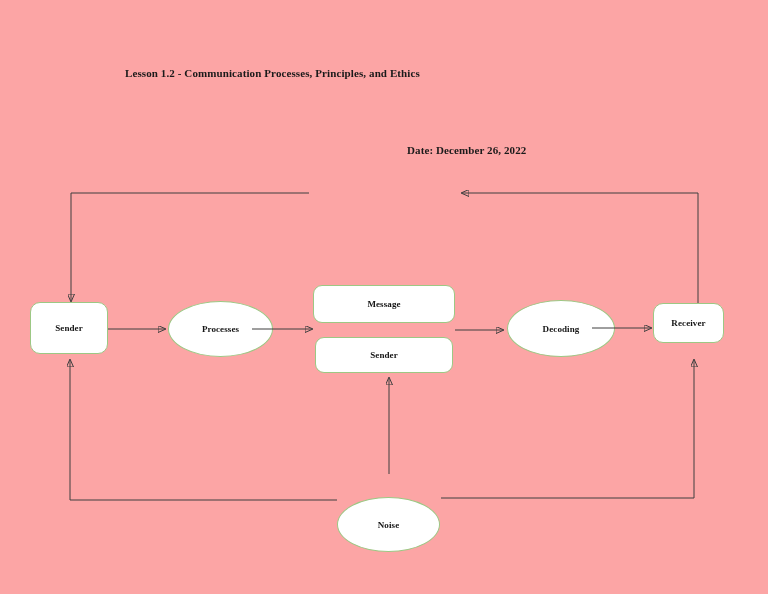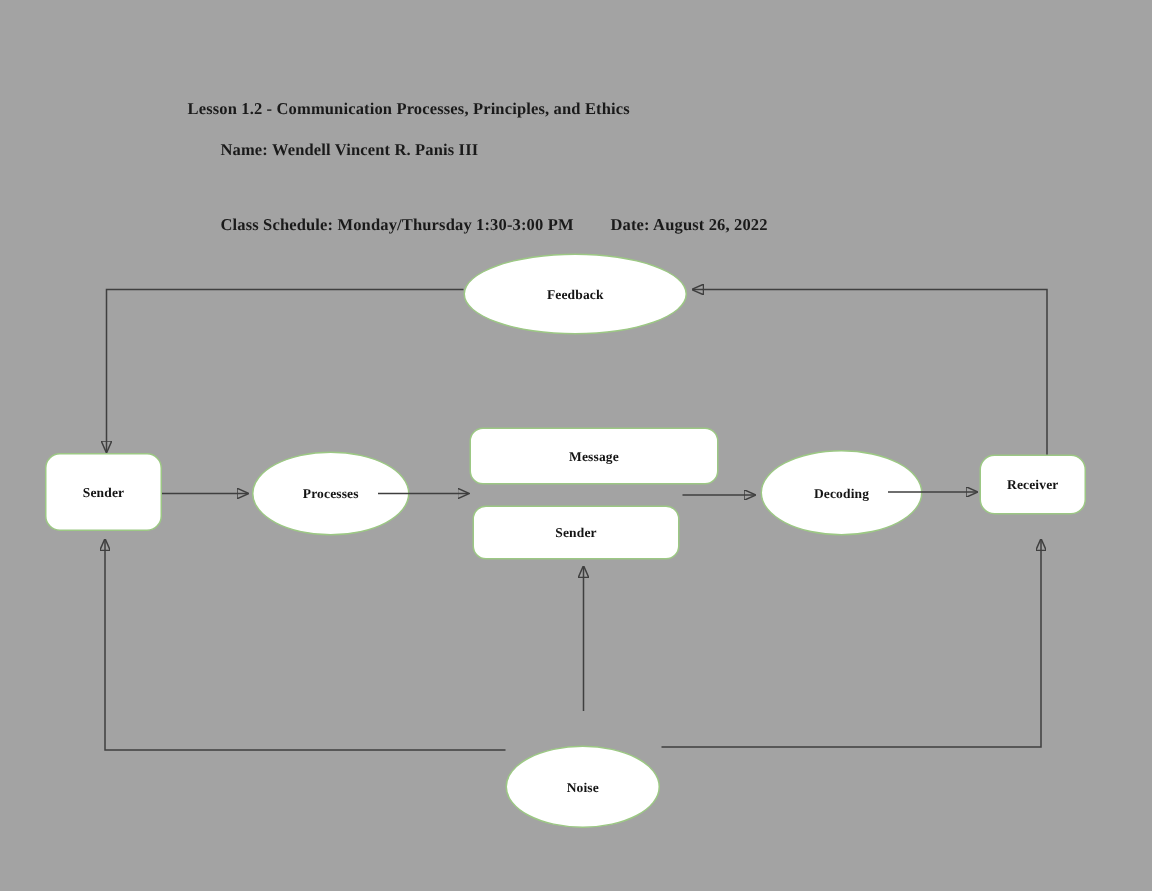--- a/index.html
+++ b/index.html
@@ -4,21 +4,21 @@
 <style>
   html, body {
     margin: 0;
     padding: 0;
     background: #ffffff;
   }
   #canvas {
     position: relative;
     width: 768px;
     height: 594px;
-    background: #a3a3a3;
+    background: #fca5a5;
     overflow: hidden;
     font-family: "Liberation Serif", serif;
   }
   .hdr {
     position: absolute;
     font-weight: bold;
     font-size: 11px;
     color: #1a1a1a;
     white-space: nowrap;
     letter-spacing: 0.1px;
@@ -41,21 +41,21 @@
     color: #141414;
     z-index: 1;
     letter-spacing: 0.1px;
   }
   .rrect   { border-radius: 10px; }
   .ellipse { border-radius: 50%; }
 
   #node-feedback { left: 309px; top: 169px; width: 149px; height: 54px; }
   #node-sender   { left:  30px; top: 302px; width:  78px; height: 52px; }
   #node-encoding { left: 168px; top: 301px; width: 105px; height: 56px; }
-  #node-message  { left: 313px; top: 285px; width: 166px; height: 38px; border-radius: 9px; }
+  #node-message  { left: 313px; top: 285px; width: 142px; height: 38px; border-radius: 9px; }
   #node-channel  { left: 315px; top: 337px; width: 138px; height: 36px; border-radius: 9px; }
   #node-decoding { left: 507px; top: 300px; width: 108px; height: 57px; align-items: center; }
   #node-receiver { left: 653px; top: 303px; width:  71px; height: 40px; }
   #node-noise    { left: 337px; top: 497px; width: 103px; height: 55px; }
 
   #connector-layer {
     position: absolute;
     left: 0; top: 0;
     width: 768px;
     height: 594px;
@@ -67,27 +67,22 @@
     stroke: #3f3f3f;
     stroke-width: 1;
   }
 </style>
 </head>
 <body>
 
 <div id="canvas">
 
   <div class="hdr" id="lesson-title">Lesson 1.2 - Communication Processes, Principles, and Ethics</div>
-  <div class="hdr" id="name-line">Name: Wendell Vincent R. Panis III</div>
-  <div class="hdr" id="schedule-line">Class Schedule: Monday/Thursday 1:30-3:00 PM</div>
-  <div class="hdr" id="date-line">Date: August 26, 2022</div>
+  <div class="hdr" id="date-line">Date: December 26, 2022</div>
 
-  <div class="node ellipse" id="node-feedback">
-    <span>Feedback</span>
-  </div>
   <div class="node rrect" id="node-sender">
     <span>Sender</span>
   </div>
   <div class="node ellipse" id="node-encoding">
     <span>Processes</span>
   </div>
   <div class="node" id="node-message">
     <span>Message</span>
   </div>
   <div class="node" id="node-channel">

